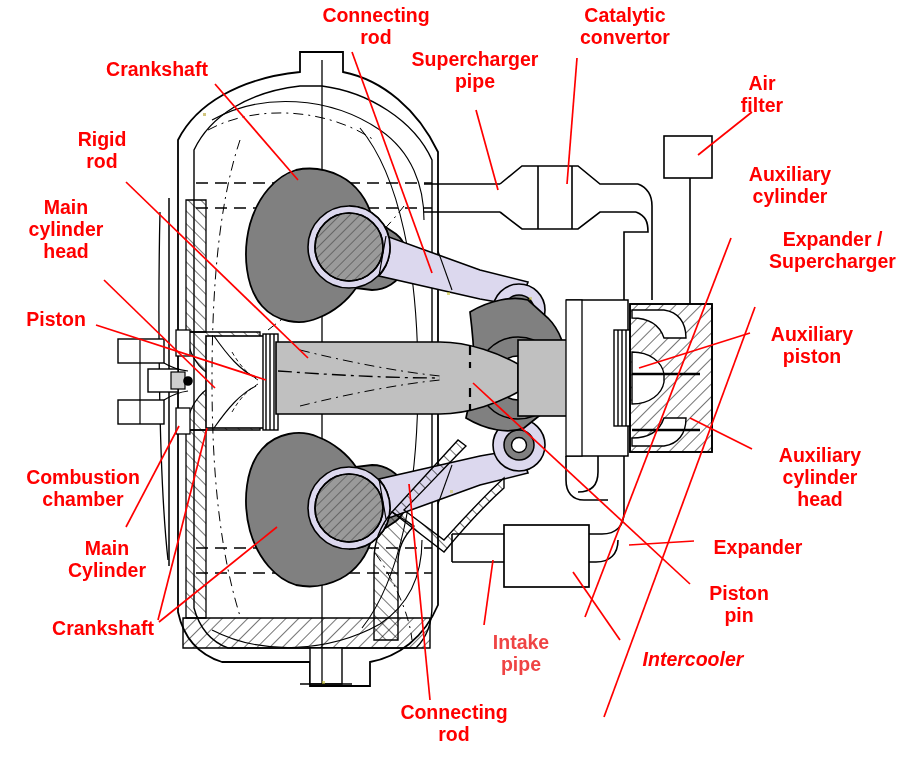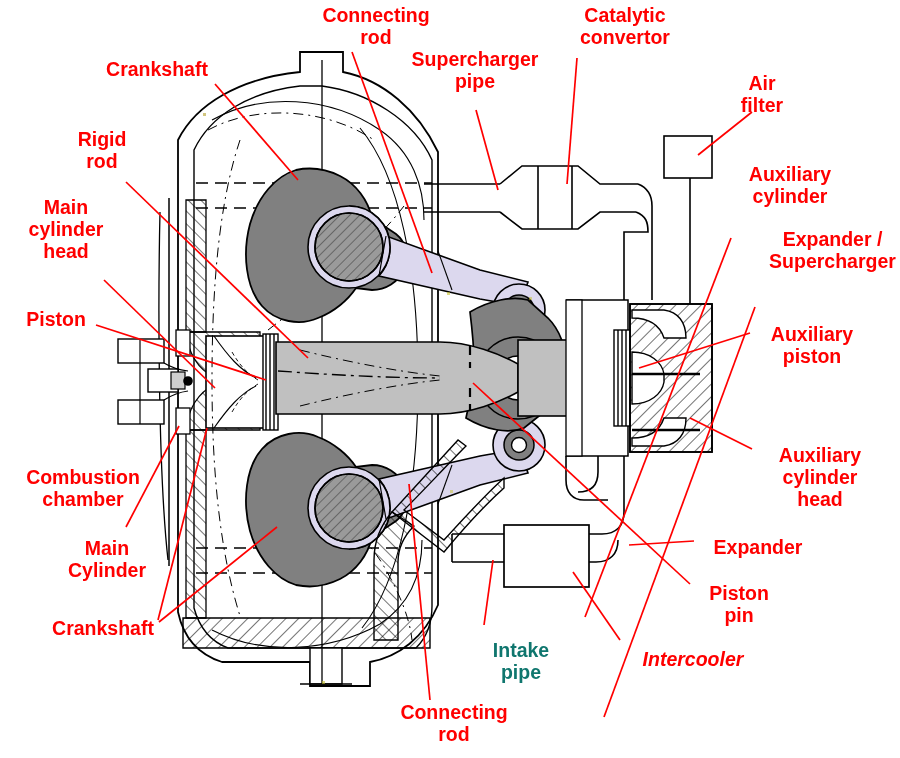--- a/index.html
+++ b/index.html
@@ -334,20 +334,20 @@
 chamber</div>
       <div class="lbl l" style="left: 760px; top: 444px; width: 120px; color: rgb(255, 0, 0);">Auxiliary
 cylinder
 head</div>
       <div class="lbl c" style="left: 52px; top: 537px; width: 110px; color: rgb(255, 0, 0);">Main
 Cylinder</div>
       <div class="lbl l" style="left: 703px; top: 536px; width: 110px; color: rgb(255, 0, 0);">Expander</div>
       <div class="lbl l" style="left: 38px; top: 617px; width: 130px; color: rgb(255, 0, 0);">Crankshaft</div>
       <div class="lbl l" style="left: 699px; top: 582px; width: 80px; color: rgb(255, 0, 0);">Piston
 pin</div>
-      <div class="lbl c" style="left: 481px; top: 631px; width: 80px; color: #0f766e; margin-top: 8px;">Intake
+      <div class="lbl c" style="left: 481px; top: 631px; width: 80px; color: #ef4444;">Intake
 pipe</div>
       <div class="lbl l" style="left: 628px; top: 648px; width: 130px; color: rgb(255, 0, 0); font-style: italic;">Intercooler</div>
       <div class="lbl c" style="left: 384px; top: 701px; width: 140px; color: rgb(255, 0, 0);">Connecting
 rod</div>
     </div>
 
 </div>
 
 </body></html>

